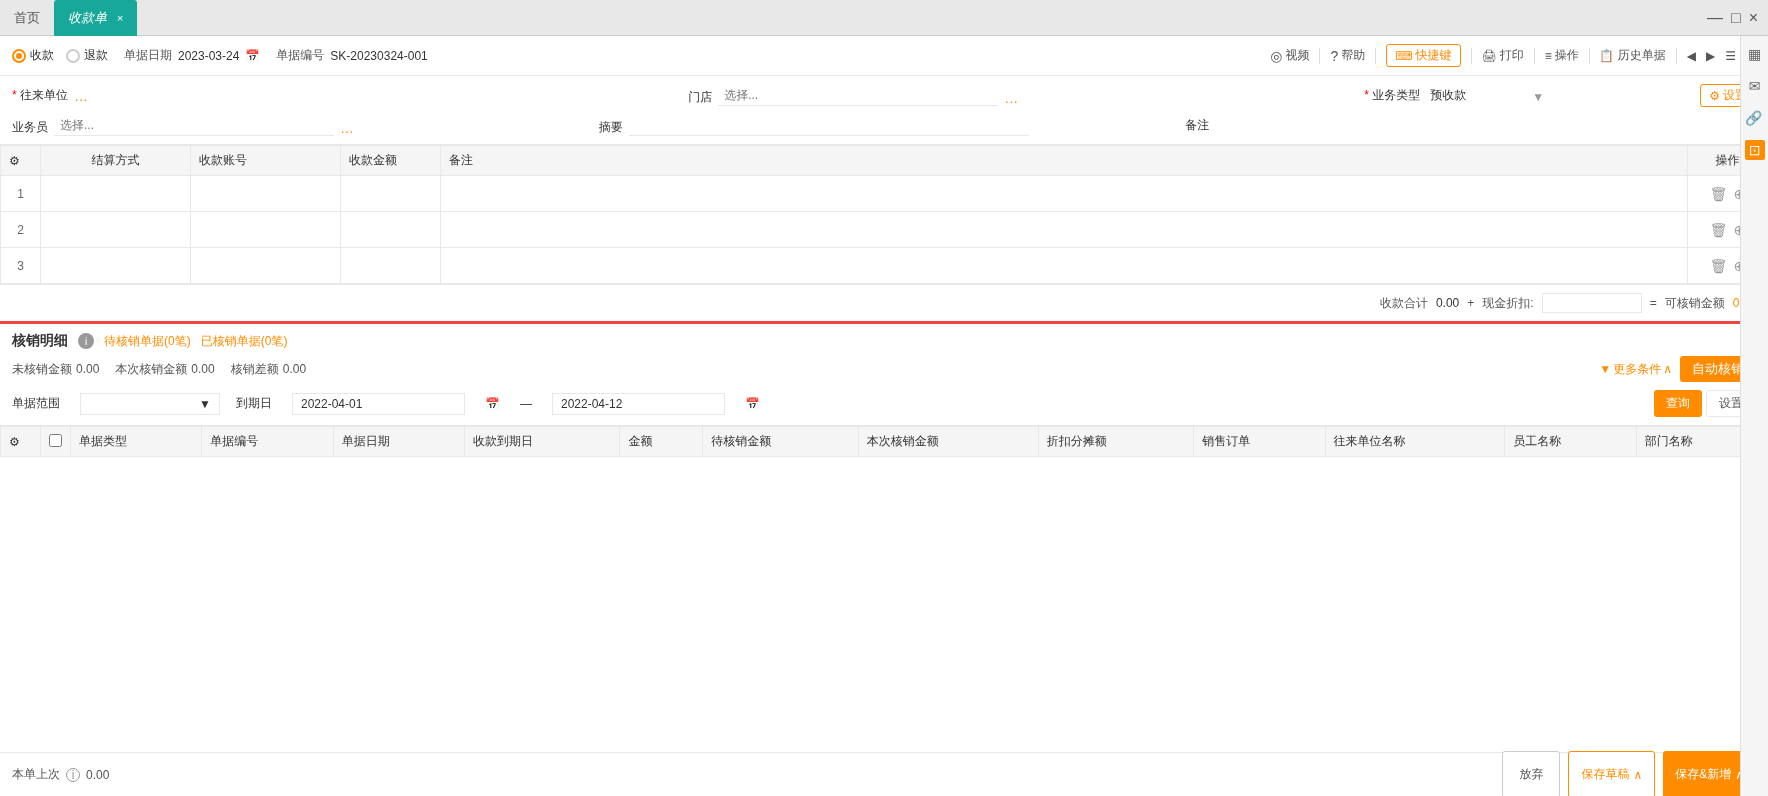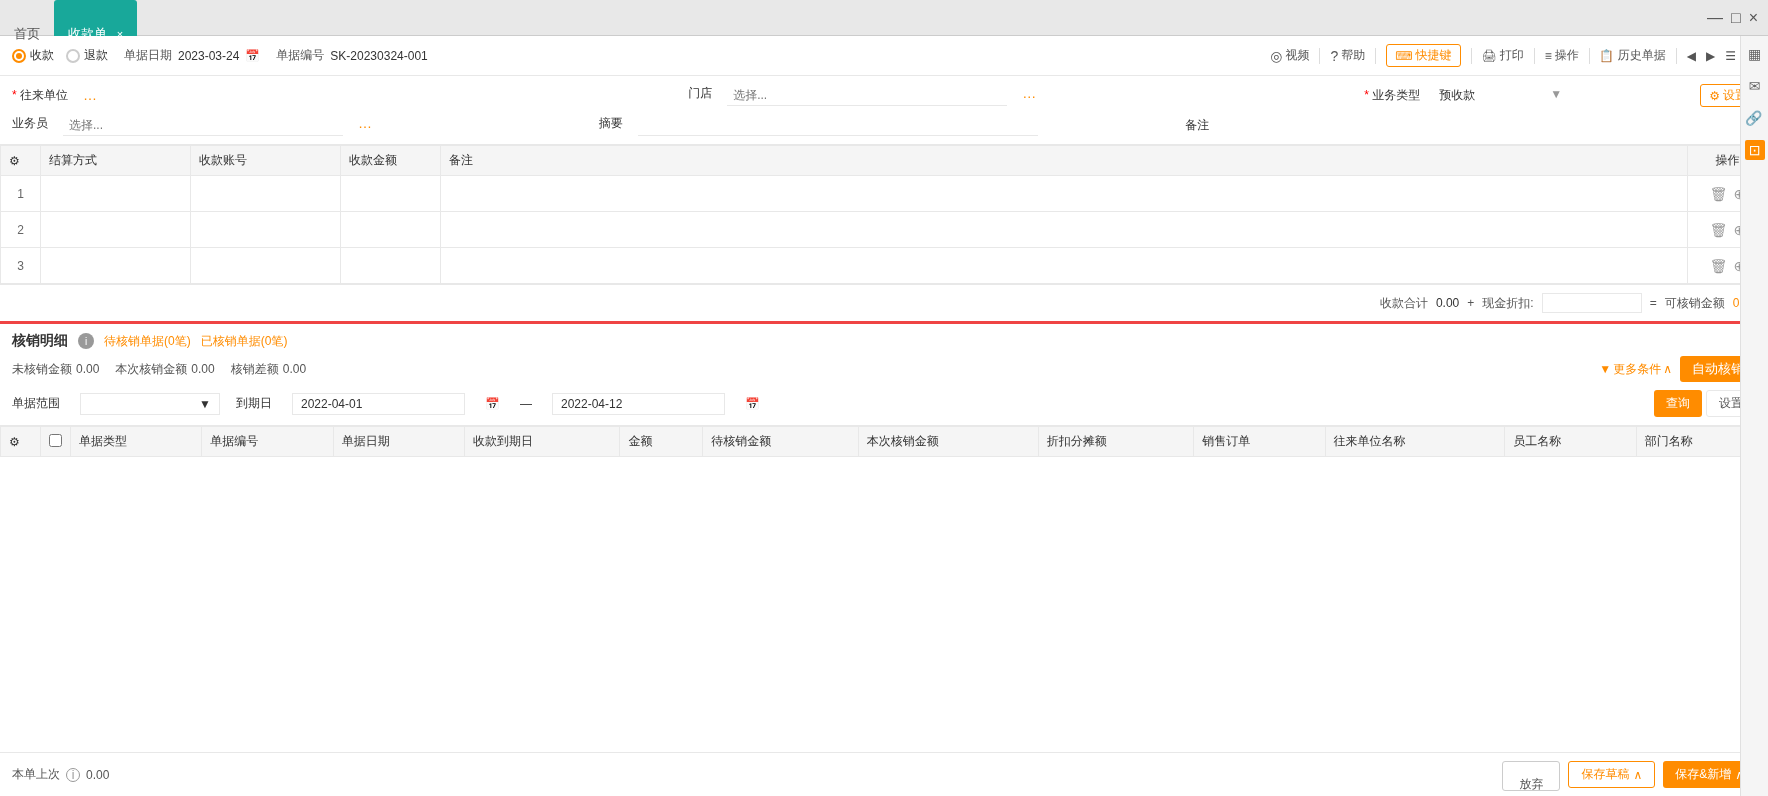--- a/index.html
+++ b/index.html
@@ -1,21 +1,21 @@
 <!DOCTYPE html>
 <html><head>
   <meta charset="utf-8">
   <style>
     * { box-sizing: border-box; margin: 0; padding: 0; }
     body { font-family: "Microsoft YaHei", "PingFang SC", sans-serif; font-size: 12px; background: #f0f0f0; color: #333; overflow: hidden; width: 1768px; height: 796px; }
 
     
     .tab-bar { display: flex; align-items: center; background: #e8e8e8; height: 36px; border-bottom: 1px solid #ccc; }
-    .tab-item { padding: 16px 14px; height: 36px; line-height: 36px; cursor: pointer; font-size: 13px; color: #555; }
-    .tab-item.active { background: #18a89a; color: #fff; border-radius: 3px 3px 0 0; }
+    .tab-item { padding: 0 14px; height: 36px; line-height: 36px; cursor: pointer; font-size: 13px; color: #555; }
+    .tab-item.active { background: #18a89a; color: #fff; border-radius: 3px 3px 0 0; font-style: italic; }
     .tab-close { margin-left: 6px; font-size: 11px; cursor: pointer; }
     .tab-bar-right { margin-left: auto; display: flex; align-items: center; padding-right: 10px; gap: 8px; }
     .tab-bar-right span { font-size: 16px; cursor: pointer; color: #555; }
 
     
     .main-content { background: #fff; height: calc(796px - 36px); display: flex; flex-direction: column; }
 
     
     .form-header { padding: 8px 12px; border-bottom: 1px solid #e8e8e8; display: flex; align-items: center; gap: 16px; }
     .radio-group { display: flex; gap: 12px; align-items: center; }
@@ -29,21 +29,21 @@
     .header-field .icon { color: #ff8c00; cursor: pointer; }
     .header-right { margin-left: auto; display: flex; align-items: center; gap: 10px; }
     .header-right-btn { display: flex; align-items: center; gap: 3px; color: #555; cursor: pointer; font-size: 12px; }
     .header-right-btn .icon { font-size: 14px; }
     .btn-orange-outline { border: 1px solid #ff8c00; color: #ff8c00; padding: 2px 8px; border-radius: 3px; cursor: pointer; background: #fff; font-size: 12px; display: flex; align-items: center; gap: 3px; }
     .divider-v { width: 1px; height: 16px; background: #ddd; }
 
     
     .form-fields { padding: 8px 12px; border-bottom: 1px solid #e8e8e8; display: flex; flex-direction: column; gap: 8px; }
     .form-row { display: flex; align-items: center; gap: 16px; }
-    .form-field { display: flex; align-items: flex-start; gap: 15px; flex: 1; }
+    .form-field { display: flex; align-items: flex-end; gap: 6px; flex: 1; }
     .form-field label { color: #333; white-space: nowrap; }
     .form-field label.required::before { content: '* '; color: #f00; }
     .form-input { flex: 1; border: none; border-bottom: 1px solid #e8e8e8; padding: 3px 6px; color: #bbb; font-size: 12px; outline: none; min-width: 80px; }
     .more-btn { color: #ff8c00; cursor: pointer; font-size: 14px; }
     .dropdown-arrow { color: #999; cursor: pointer; }
     .settings-btn { border: 1px solid #ff8c00; color: #ff8c00; padding: 2px 8px; border-radius: 3px; cursor: pointer; background: #fff; font-size: 12px; display: flex; align-items: center; gap: 3px; margin-left: auto; }
 
     
     .table-section { flex: 0 0 auto; border-bottom: 1px solid #e8e8e8; }
     .data-table { width: 100%; border-collapse: collapse; }
@@ -80,21 +80,21 @@
     .date-input { border: 1px solid #e8e8e8; padding: 3px 8px; font-size: 12px; color: #333; outline: none; }
     .cal-icon { color: #ff8c00; cursor: pointer; }
     .range-select { border: 1px solid #e8e8e8; padding: 3px 8px; font-size: 12px; color: #333; min-width: 140px; cursor: pointer; display: flex; align-items: center; justify-content: space-between; }
 
     
     .bottom-table-section { flex: 1; overflow: auto; }
     .bottom-table { width: 100%; border-collapse: collapse; }
     .bottom-table th { background: #f5f5f5; border: 1px solid #e8e8e8; padding: 6px 8px; text-align: left; font-weight: normal; color: #333; white-space: nowrap; }
 
     
-    .bottom-bar { display: flex; padding: 8px 12px; border-top: 1px solid #e8e8e8; background: #fff; height: 44px; }
+    .bottom-bar { display: flex; align-items: center; padding: 8px 12px; border-top: 1px solid #e8e8e8; background: #fff; height: 44px; }
     .bottom-bar-left { display: flex; align-items: center; gap: 6px; color: #555; }
     .bottom-bar-right { margin-left: auto; display: flex; gap: 8px; }
     .btn-discard { border: 1px solid #ccc; background: #fff; color: #555; padding: 14px 16px; border-radius: 3px; cursor: pointer; font-size: 12px; }
     .btn-save-draft { border: 1px solid #ff8c00; background: #fff; color: #ff8c00; padding: 6px 12px; border-radius: 3px; cursor: pointer; font-size: 12px; display: flex; align-items: center; gap: 4px; }
     .btn-save-new { background: #ff8c00; color: #fff; border: none; padding: 6px 12px; border-radius: 3px; cursor: pointer; font-size: 12px; display: flex; align-items: center; gap: 4px; }
 
     
     .right-sidebar { position: fixed; right: 0; top: 36px; width: 28px; background: #f5f5f5; border-left: 1px solid #e0e0e0; display: flex; flex-direction: column; align-items: center; padding: 8px 0; gap: 12px; height: calc(796px - 36px); }
     .sidebar-icon { width: 20px; height: 20px; display: flex; align-items: center; justify-content: center; cursor: pointer; color: #666; font-size: 14px; }
     .sidebar-icon.active { background: #ff8c00; color: #fff; border-radius: 2px; }
@@ -224,21 +224,21 @@
         <label>备注</label>
       </div>
     </div>
   </div>
 
   <div class="table-section">
     <table class="data-table">
       <thead>
         <tr>
           <th class="col-settings">⚙</th>
-          <th style="width:150px;"><span class="required">结算方式</span></th>
+          <th style="width:150px;text-align:center;"><span class="required">结算方式</span></th>
           <th style="width:150px;"><span class="required">收款账号</span></th>
           <th style="width:100px;"><span class="required">收款金额</span></th>
           <th><span>备注</span></th>
           <th class="actions-col">操作</th>
         </tr>
       </thead>
       <tbody>
         <tr>
           <td class="row-num">1</td>
           <td></td>

